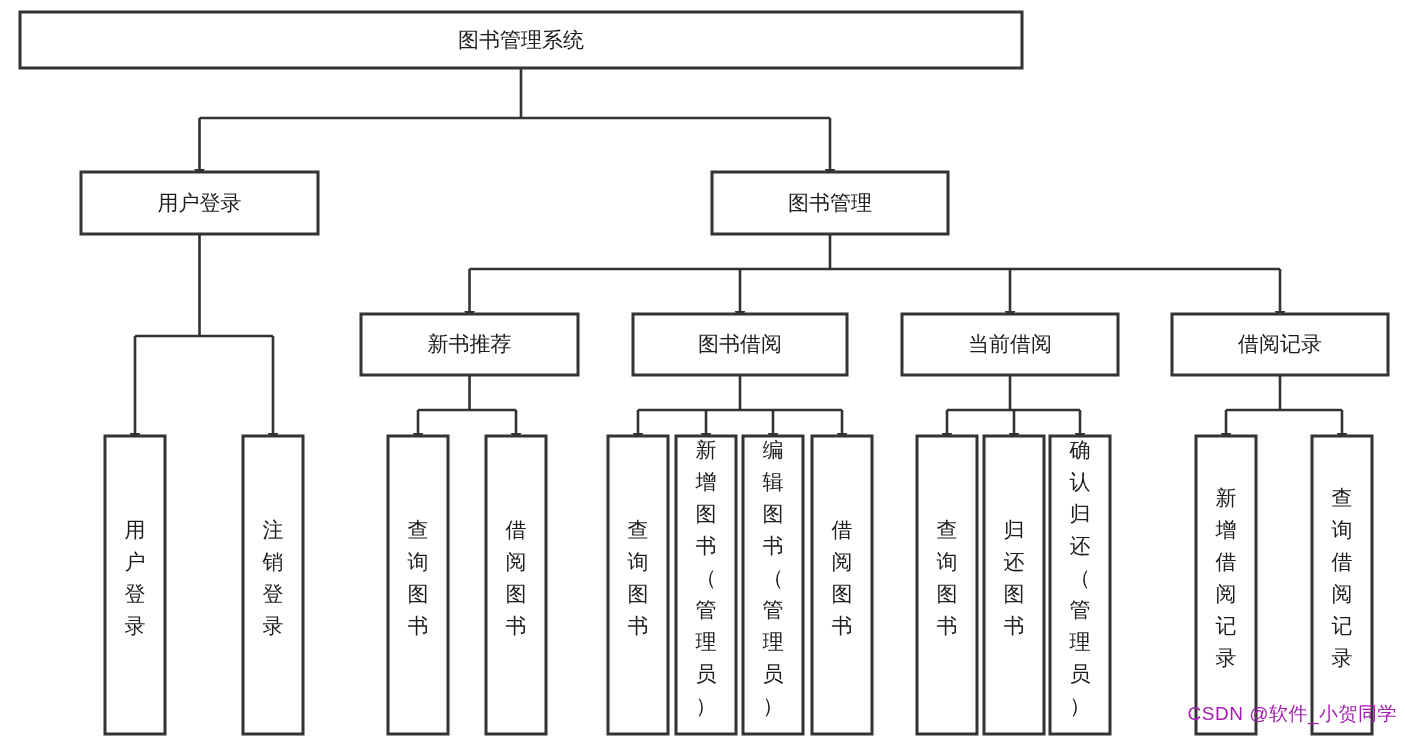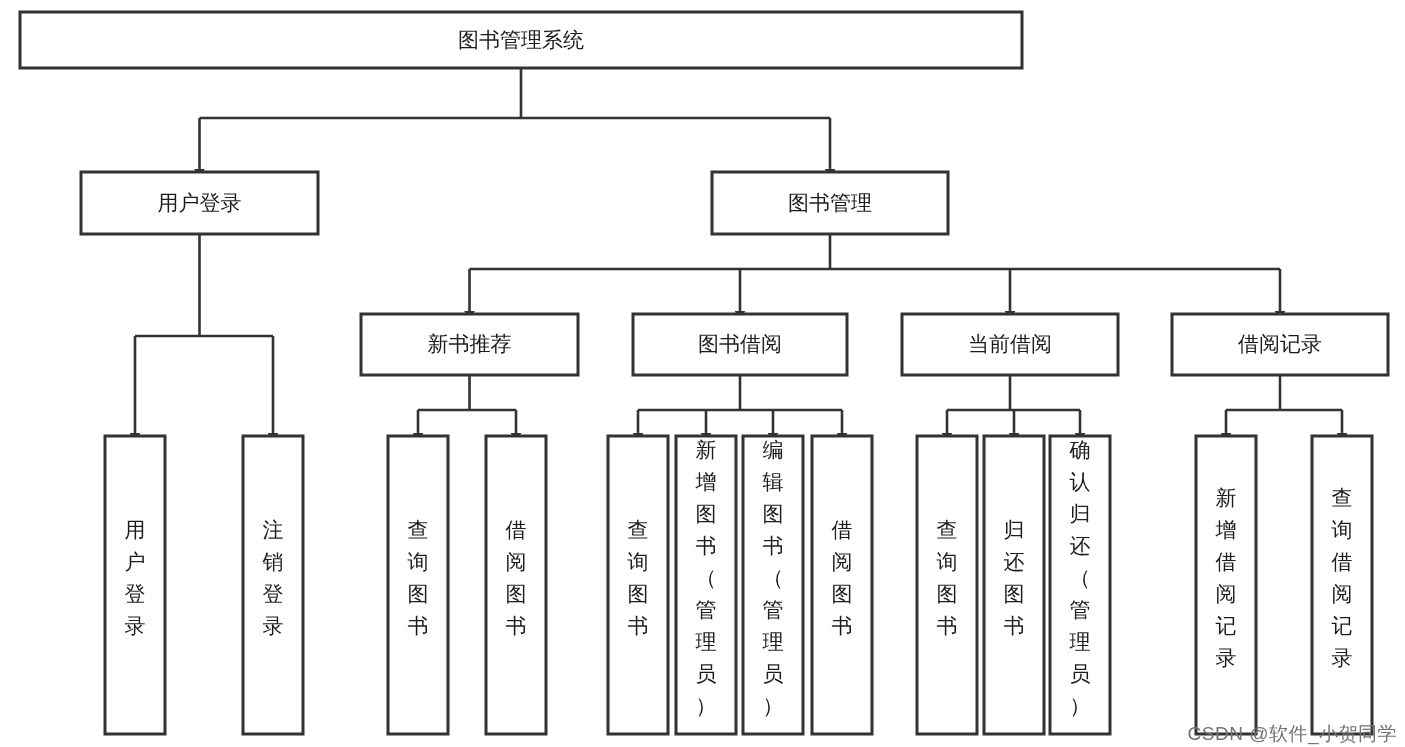--- a/index.html
+++ b/index.html
@@ -13,23 +13,23 @@
   .link{stroke:#333333;stroke-width:2.6;fill:none;}
   .node-label{
     fill:#1c1c1c;font-family:"Liberation Sans","DejaVu Sans",sans-serif;
     font-size:21px;text-anchor:middle;dominant-baseline:middle;
   }
   .node-label-v{
     fill:#1c1c1c;font-family:"Liberation Sans","DejaVu Sans",sans-serif;
     font-size:21px;text-anchor:middle;
   }
   .watermark{
-    position:absolute;right:8px;bottom:0;
+    position:absolute;right:8px;bottom:20px;
     font-family:"Liberation Sans","DejaVu Sans",sans-serif;
-    font-size:19px;color:#737373;letter-spacing:.5px;white-space:nowrap;
+    font-size:19px;color:#a21caf;letter-spacing:.5px;white-space:nowrap;
     pointer-events:none;
   }
 </style>
 </head>
 <body>
 
 <div id="diagram-root">
   <svg class="canvas" id="svg-canvas" viewBox="0 0 1405 747">
     <defs>
       <marker id="arrowhead" markerWidth="9" markerHeight="11" refX="1.2" refY="5.5" orient="auto" markerUnits="userSpaceOnUse">

